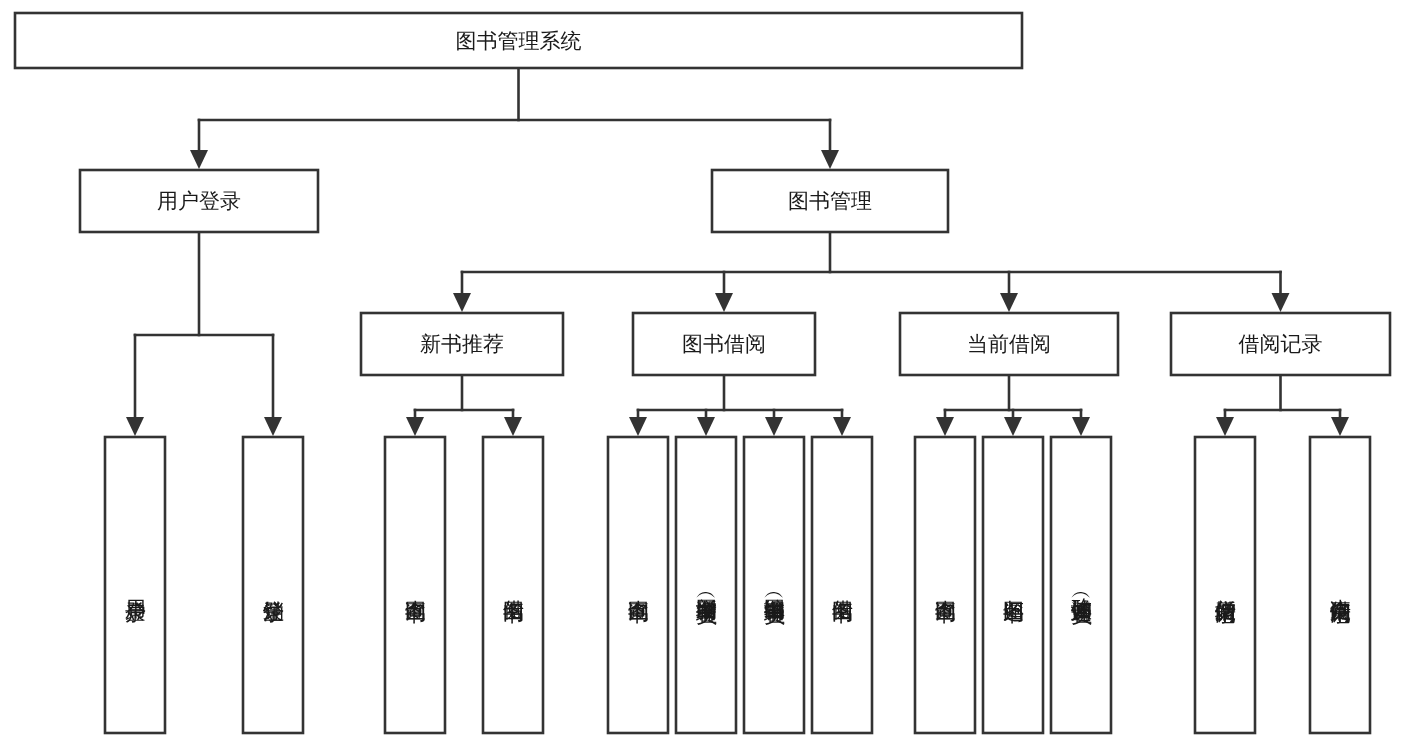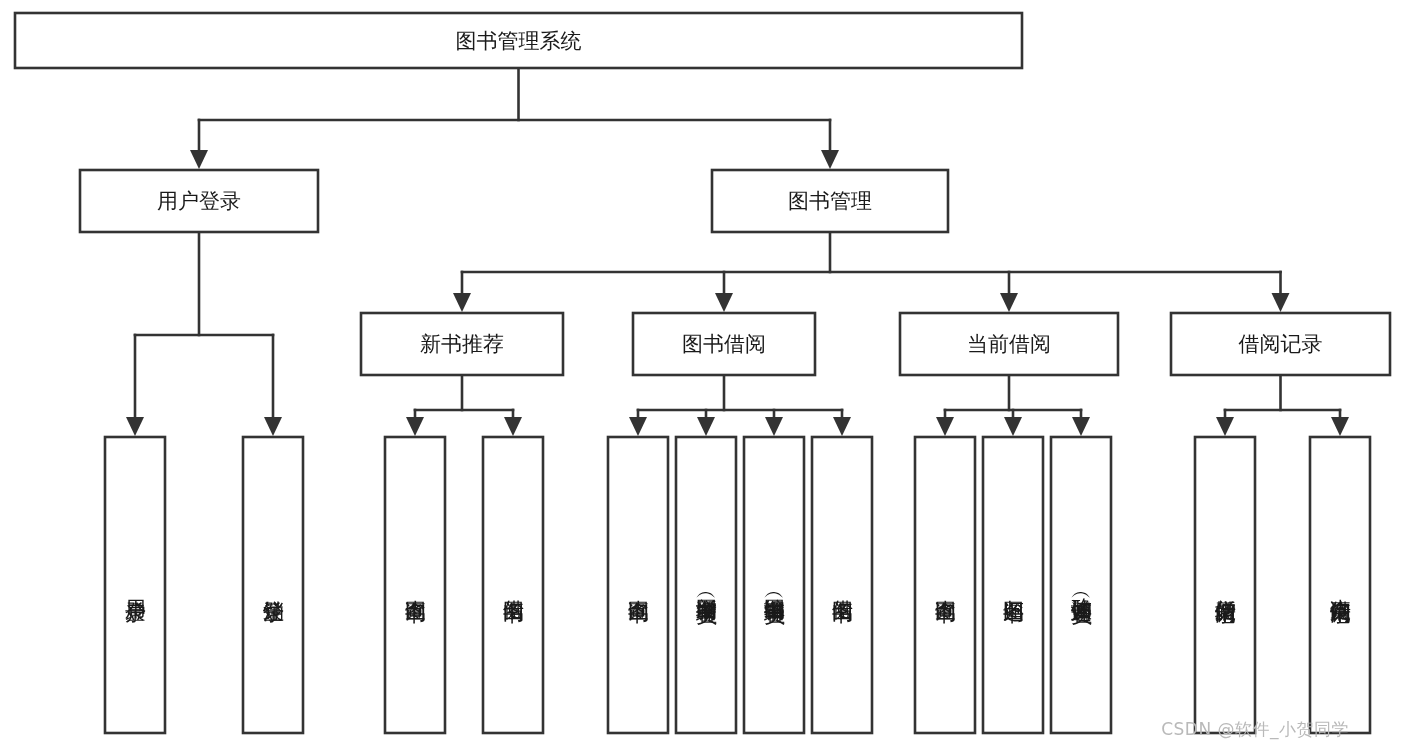--- a/index.html
+++ b/index.html
@@ -191,15 +191,14 @@
       <div class="node-label-v" style="left: 676px; top: 437px; width: 60px; height: 296px;">新增图书（管理员）</div>
       <div class="node-label-v" style="left: 744px; top: 437px; width: 60px; height: 296px;">编辑图书（管理员）</div>
       <div class="node-label-v" style="left: 812px; top: 437px; width: 60px; height: 296px;">借阅图书</div>
       <div class="node-label-v" style="left: 915px; top: 437px; width: 60px; height: 296px;">查询图书</div>
       <div class="node-label-v" style="left: 983px; top: 437px; width: 60px; height: 296px;">归还图书</div>
       <div class="node-label-v" style="left: 1051px; top: 437px; width: 60px; height: 296px;">确认归还（管理员）</div>
       <div class="node-label-v" style="left: 1195px; top: 437px; width: 60px; height: 296px;">新增借阅记录</div>
       <div class="node-label-v" style="left: 1310px; top: 437px; width: 60px; height: 296px;">查询借阅记录</div>
     </div>
 
-  <div class="watermark">CSDN @软件_小贺同学</div>
 
 </div>
 
 </body></html>

